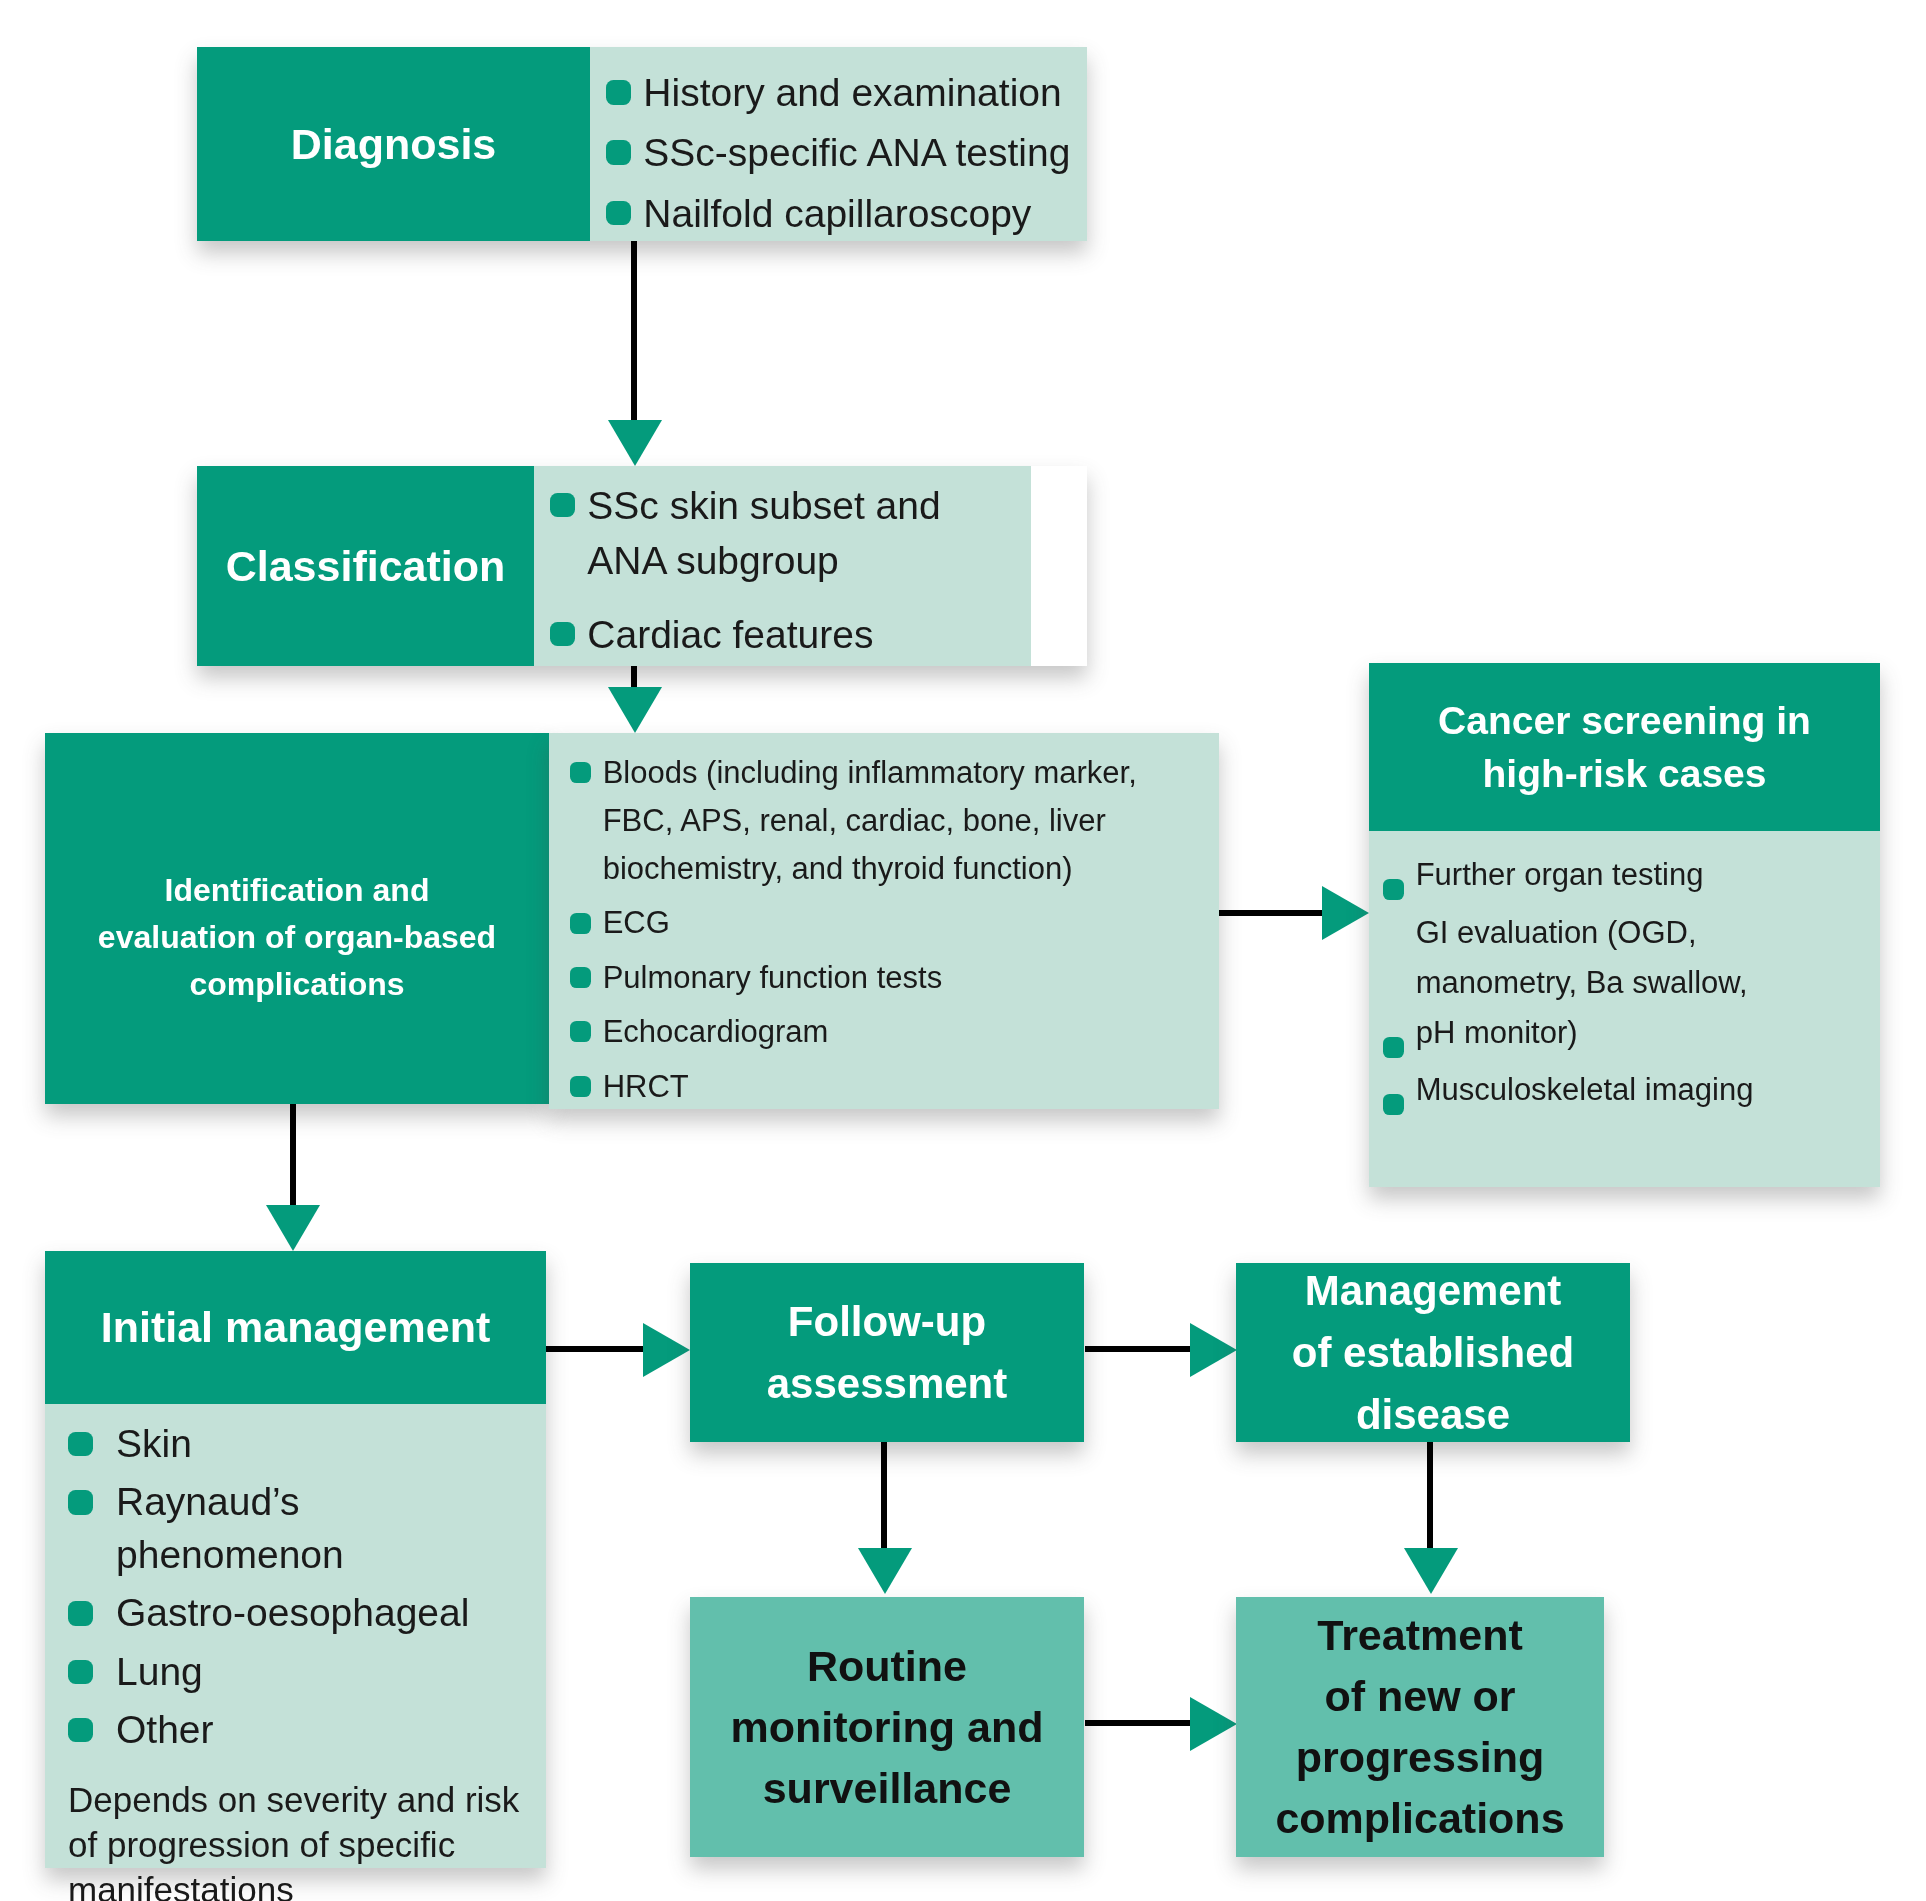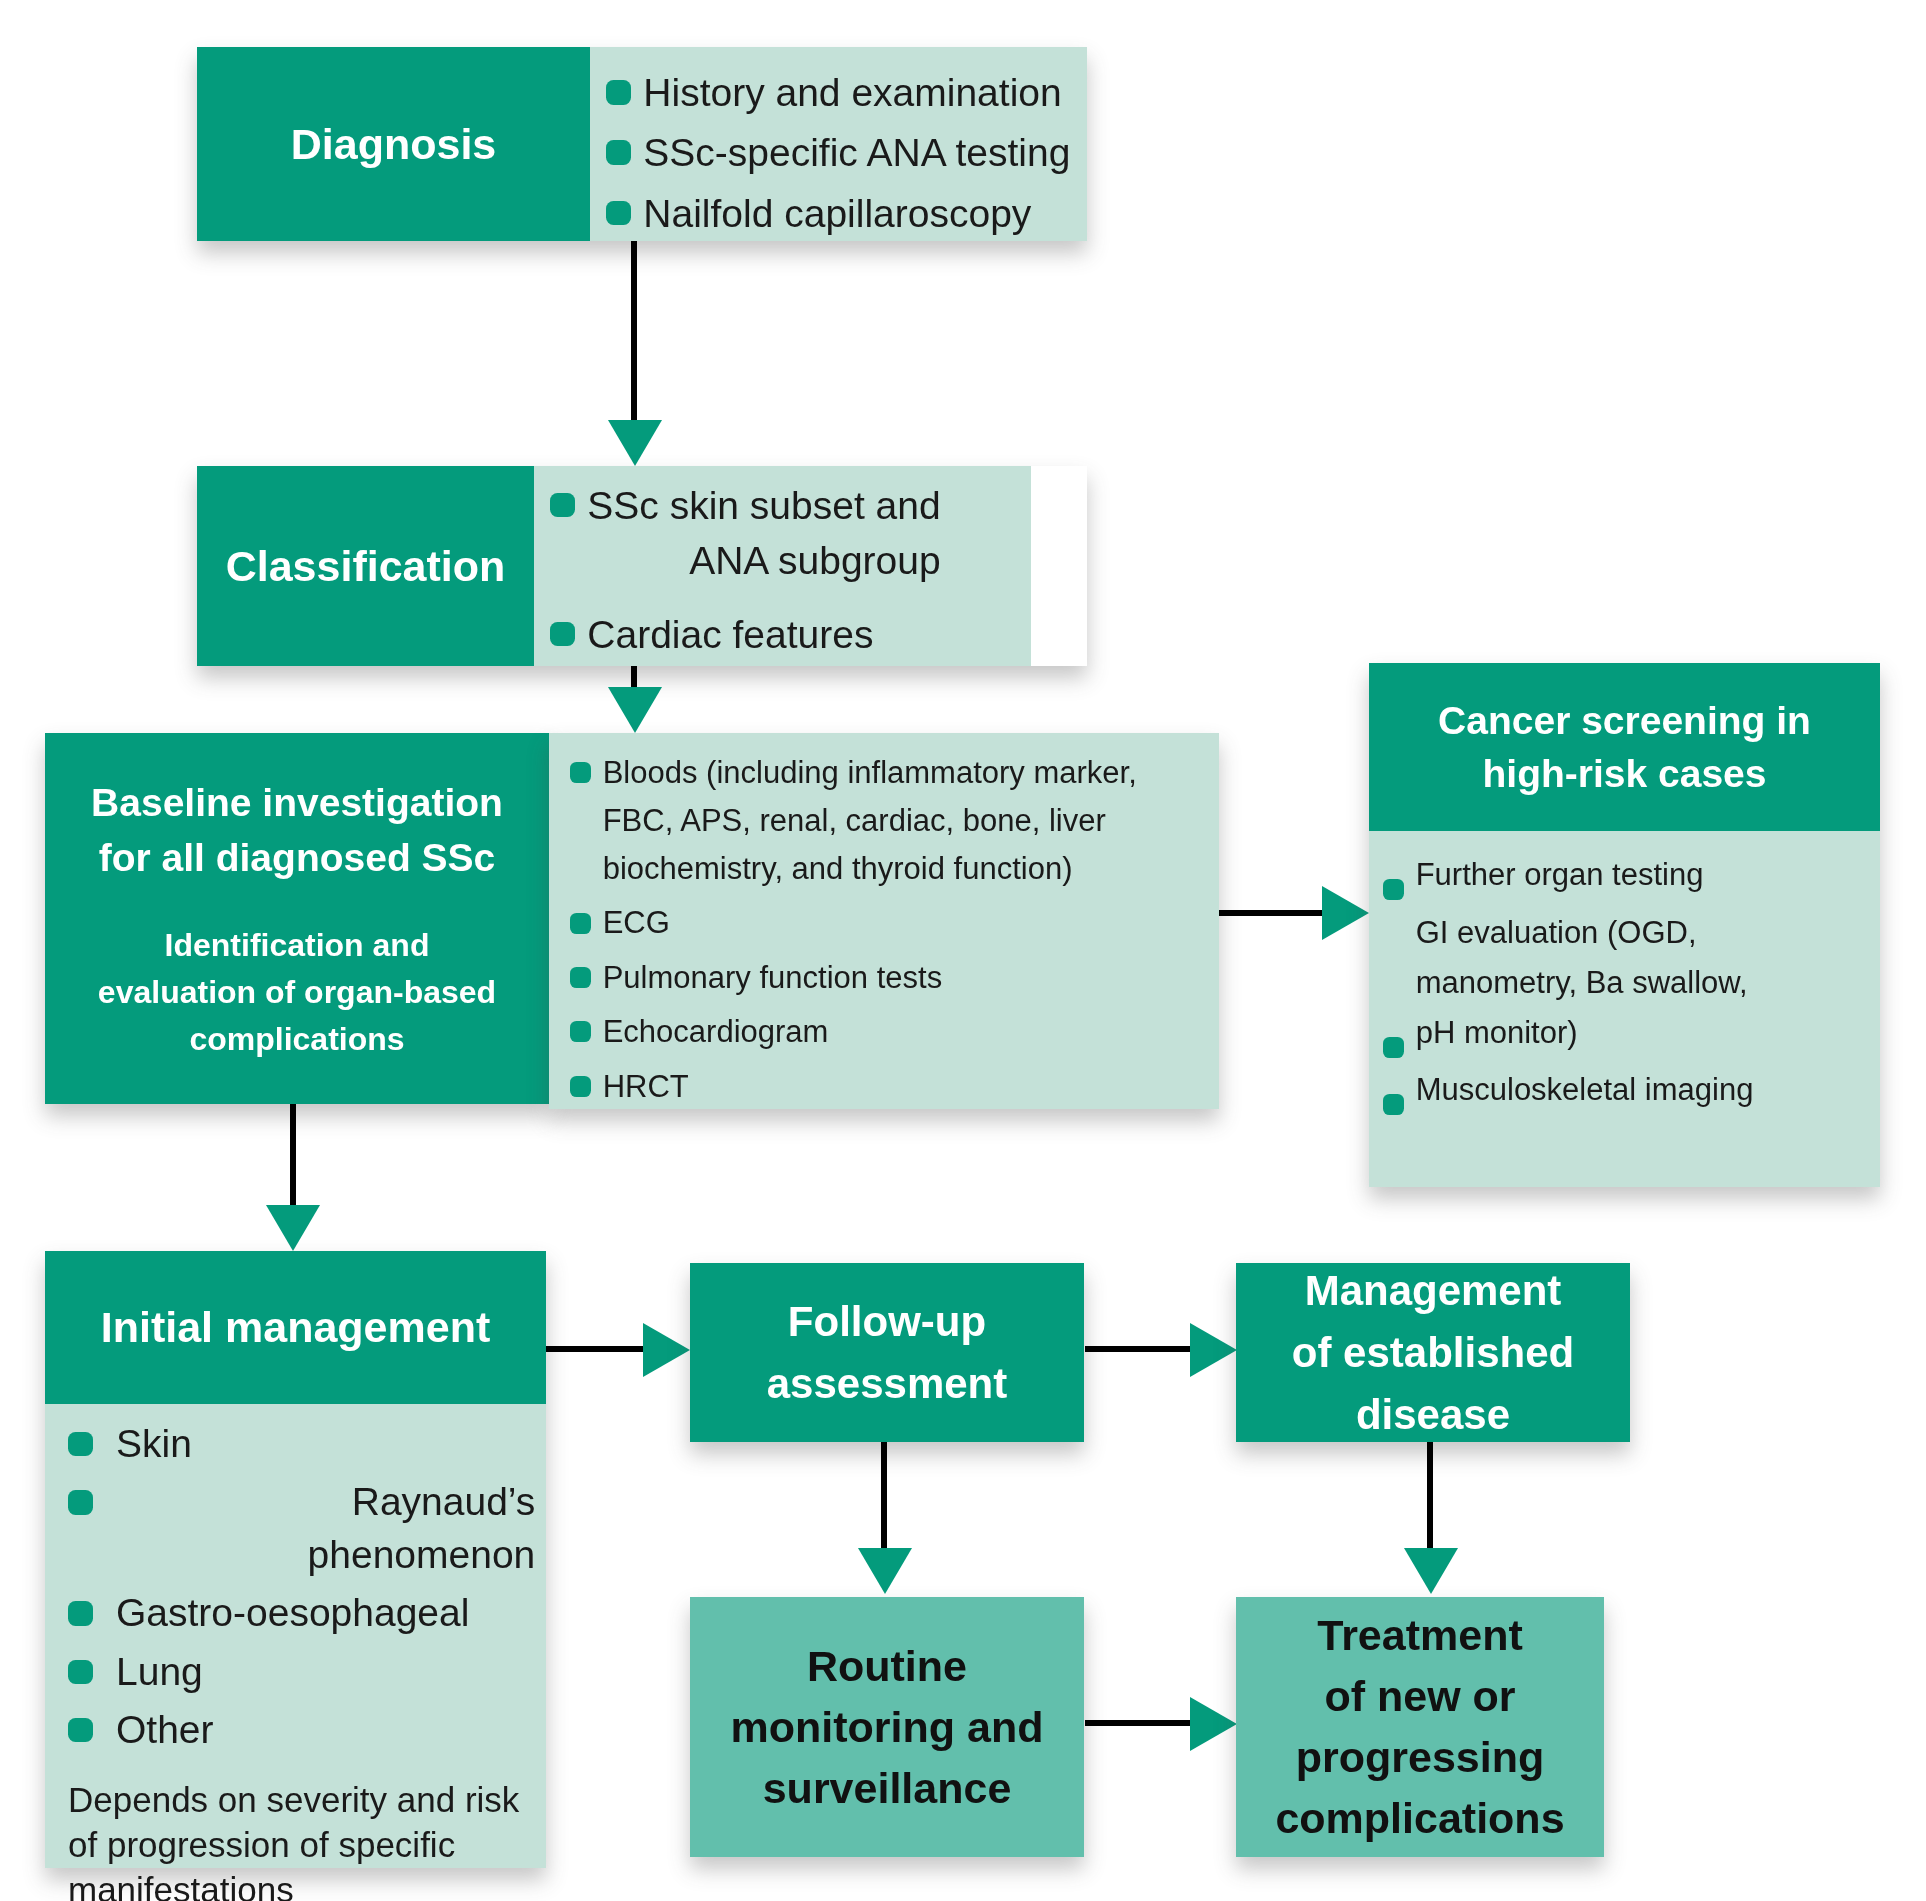--- a/index.html
+++ b/index.html
@@ -21,21 +21,21 @@
   .h-node{font-weight:bold; font-size:42px; line-height:62px; color:#fff;}
   .h-bottom{font-weight:bold; font-size:43px; line-height:61px; color:#111; text-align:center;}
   .baseline-title{font-weight:bold; font-size:39px; line-height:55px;}
   .baseline-sub{font-weight:bold; font-size:32px; line-height:47px; margin-top:37px;}
   .h-cancer{font-weight:bold; font-size:39px; line-height:53px;}
   
   .list{display:flex; flex-direction:column; box-sizing:border-box;}
   .li{display:flex; align-items:flex-start;}
   .bullet{flex:0 0 auto; background:var(--dark); display:inline-block;}
   .txt{color:var(--ink); white-space:pre-line;}
-  .list-lg .li{margin-bottom:5.3px;text-align:right;}
+  .list-lg .li{margin-bottom:5.3px;}
   .list-lg .bullet{width:24.5px; height:24.5px; border-radius:7.5px; margin-top:15px; margin-right:12.8px;}
   .list-lg .txt{font-size:39px; line-height:55px;}
   .list-sm .li{margin-bottom:6.4px;}
   .list-sm .bullet{width:21px; height:21px; border-radius:6.4px; margin-top:13.3px; margin-right:11.7px;}
   .list-sm .txt{font-size:31px; line-height:48px;}
   
   #b-diagnosis{left:197px; top:47px; width:890px; height:194px;}
   #b-diagnosis .dark{width:393px;}
   #b-diagnosis .list{width:497px; padding:18px 10.7px 0 16px;}
   #b-classification{left:197px; top:466px; width:890px; height:200px;}
@@ -130,22 +130,20 @@
           <span class="bullet"></span>
           <span class="txt">Cardiac features</span>
         </div>
       </div>
   </div>
 
   <div class="vline" id="a2-line"></div>
   <div class="head-down" id="a2-head"></div>
 
   <div class="block dark shadow" id="b-baseline-dark">
-    <div class="baseline-title pre">Baseline investigation
-for all diagnosed SSc</div>
     <div class="baseline-sub pre">Identification and
 evaluation of organ-based
 complications</div>
   </div>
   <div class="block lightbg list list-sm shadow" id="b-baseline-light">
       <div class="li">
         <span class="bullet"></span>
         <span class="txt">Bloods (including inflammatory marker,
 FBC, APS, renal, cardiac, bone, liver
 biochemistry, and thyroid function)</span>

